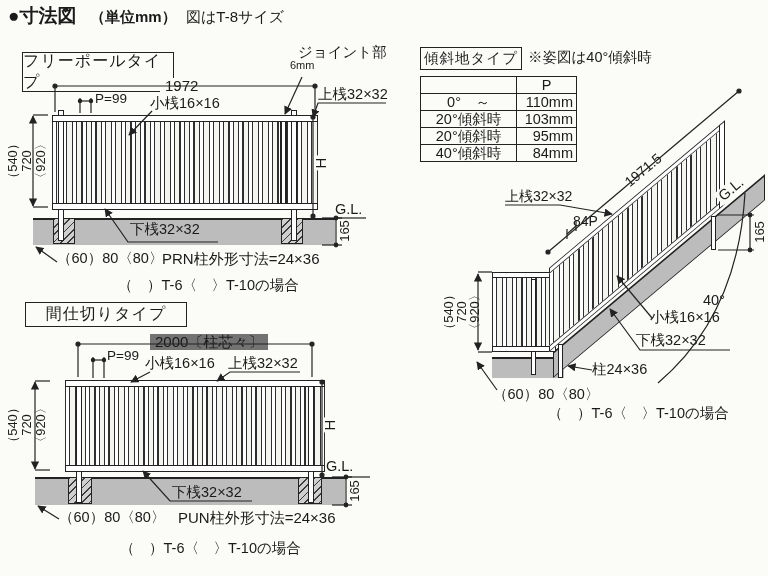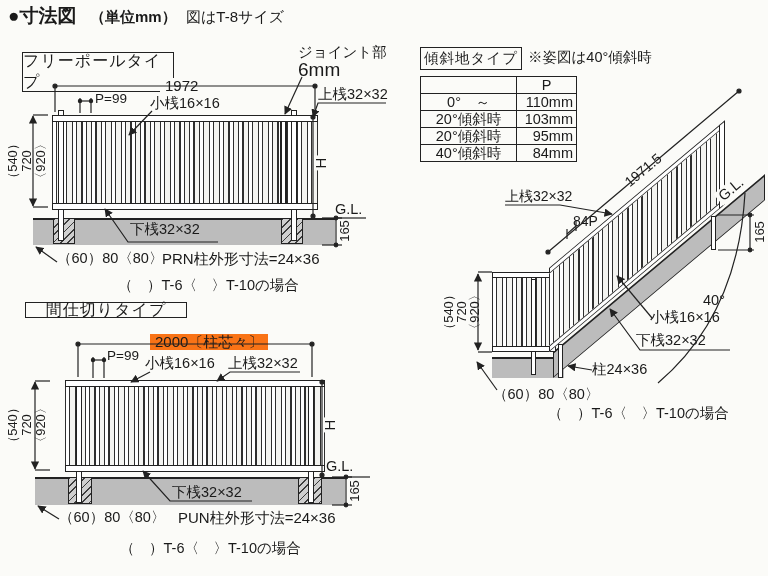--- a/index.html
+++ b/index.html
@@ -48,45 +48,45 @@
   <div class="post" style="left:58px;top:110px;width:6px;height:131px;"></div>
   <div class="post" style="left:291px;top:110px;width:6px;height:131px;"></div>
   <div class="joint" style="left:280px;top:122px;width:7px;height:81px;"></div>
   <div class="rail" style="left:52px;top:115px;width:266px;height:7px;"></div>
   <div class="rail" style="left:52px;top:203px;width:266px;height:7px;"></div>
 
   <div class="t" style="left:160px;top:78px;font-size:15px;background:#fbfbf8;padding:0 5px;">1972</div>
   <div class="t" style="left:95px;top:92px;font-size:13.5px;">P=99</div>
   <div class="t" style="left:150px;top:96px;font-size:14.5px;">小桟16×16</div>
   <div class="t" style="left:298px;top:45px;font-size:14.5px;">ジョイント部</div>
-  <div class="t" style="left:298px;top:60px;font-size:19px;">6mm</div>
+  <div class="t" style="left:290px;top:60px;font-size:11px;">6mm</div>
   <div class="t" style="left:318px;top:87px;font-size:14.5px;">上桟32×32</div>
   <div class="t" style="left:130px;top:222px;font-size:14.5px;">下桟32×32</div>
   <div class="vlabel" style="left:12px;top:161px;font-size:13px;">（540）</div>
   <div class="vlabel" style="left:26px;top:161px;font-size:13px;">720</div>
   <div class="vlabel" style="left:40px;top:161px;font-size:13px;">〈920〉</div>
   <div class="vlabel" style="left:320px;top:163px;font-size:15px;">H</div>
   <div class="t" style="left:335px;top:202px;font-size:14.5px;">G.L.</div>
   <div class="vlabel" style="left:344px;top:231px;font-size:13px;">165</div>
   <div class="t" style="left:57px;top:251px;font-size:14.5px;">（60）80〈80〉</div>
   <div class="t" style="left:162px;top:251px;font-size:15px;">PRN柱外形寸法=24×36</div>
   <div class="t" style="left:118px;top:278px;font-size:14.5px;">（　）T-6〈　〉T-10の場合</div>
 
-  <div class="typebox" style="left:25px;top:302px;width:162px;height:16px;font-size:16px;">間仕切りタイプ</div>
+  <div class="typebox" style="left:25px;top:302px;width:162px;height:25px;font-size:16px;">間仕切りタイプ</div>
 
   <div class="ground" style="left:35px;top:477px;width:310px;height:28px;"></div>
   <div class="footing" style="left:68px;top:477px;width:24px;height:27px;"></div>
   <div class="footing" style="left:298px;top:477px;width:24px;height:27px;"></div>
   <div class="bars" style="left:65px;top:387px;width:260px;height:78px;"></div>
   <div class="post" style="left:76px;top:385px;width:6px;height:118px;"></div>
   <div class="post" style="left:308px;top:385px;width:6px;height:118px;"></div>
   <div class="rail" style="left:65px;top:380px;width:260px;height:7px;"></div>
   <div class="rail" style="left:65px;top:465px;width:260px;height:7px;"></div>
 
-  <div class="t" style="left:150px;top:334px;font-size:15px;background:#f97316;padding:0 5px;">2000〔柱芯々〕</div>
+  <div class="t" style="left:150px;top:334px;font-size:15px;background:#737373;padding:0 5px;">2000〔柱芯々〕</div>
   <div class="t" style="left:107px;top:349px;font-size:13.5px;">P=99</div>
   <div class="t" style="left:145px;top:356px;font-size:14.5px;">小桟16×16</div>
   <div class="t" style="left:228px;top:356px;font-size:14.5px;">上桟32×32</div>
   <div class="t" style="left:172px;top:485px;font-size:14.5px;">下桟32×32</div>
   <div class="vlabel" style="left:12px;top:425px;font-size:13px;">（540）</div>
   <div class="vlabel" style="left:26px;top:425px;font-size:13px;">720</div>
   <div class="vlabel" style="left:40px;top:425px;font-size:13px;">〈920〉</div>
   <div class="vlabel" style="left:329px;top:425px;font-size:15px;">H</div>
   <div class="t" style="left:326px;top:459px;font-size:14.5px;">G.L.</div>
   <div class="vlabel" style="left:354px;top:491px;font-size:13px;">165</div>

